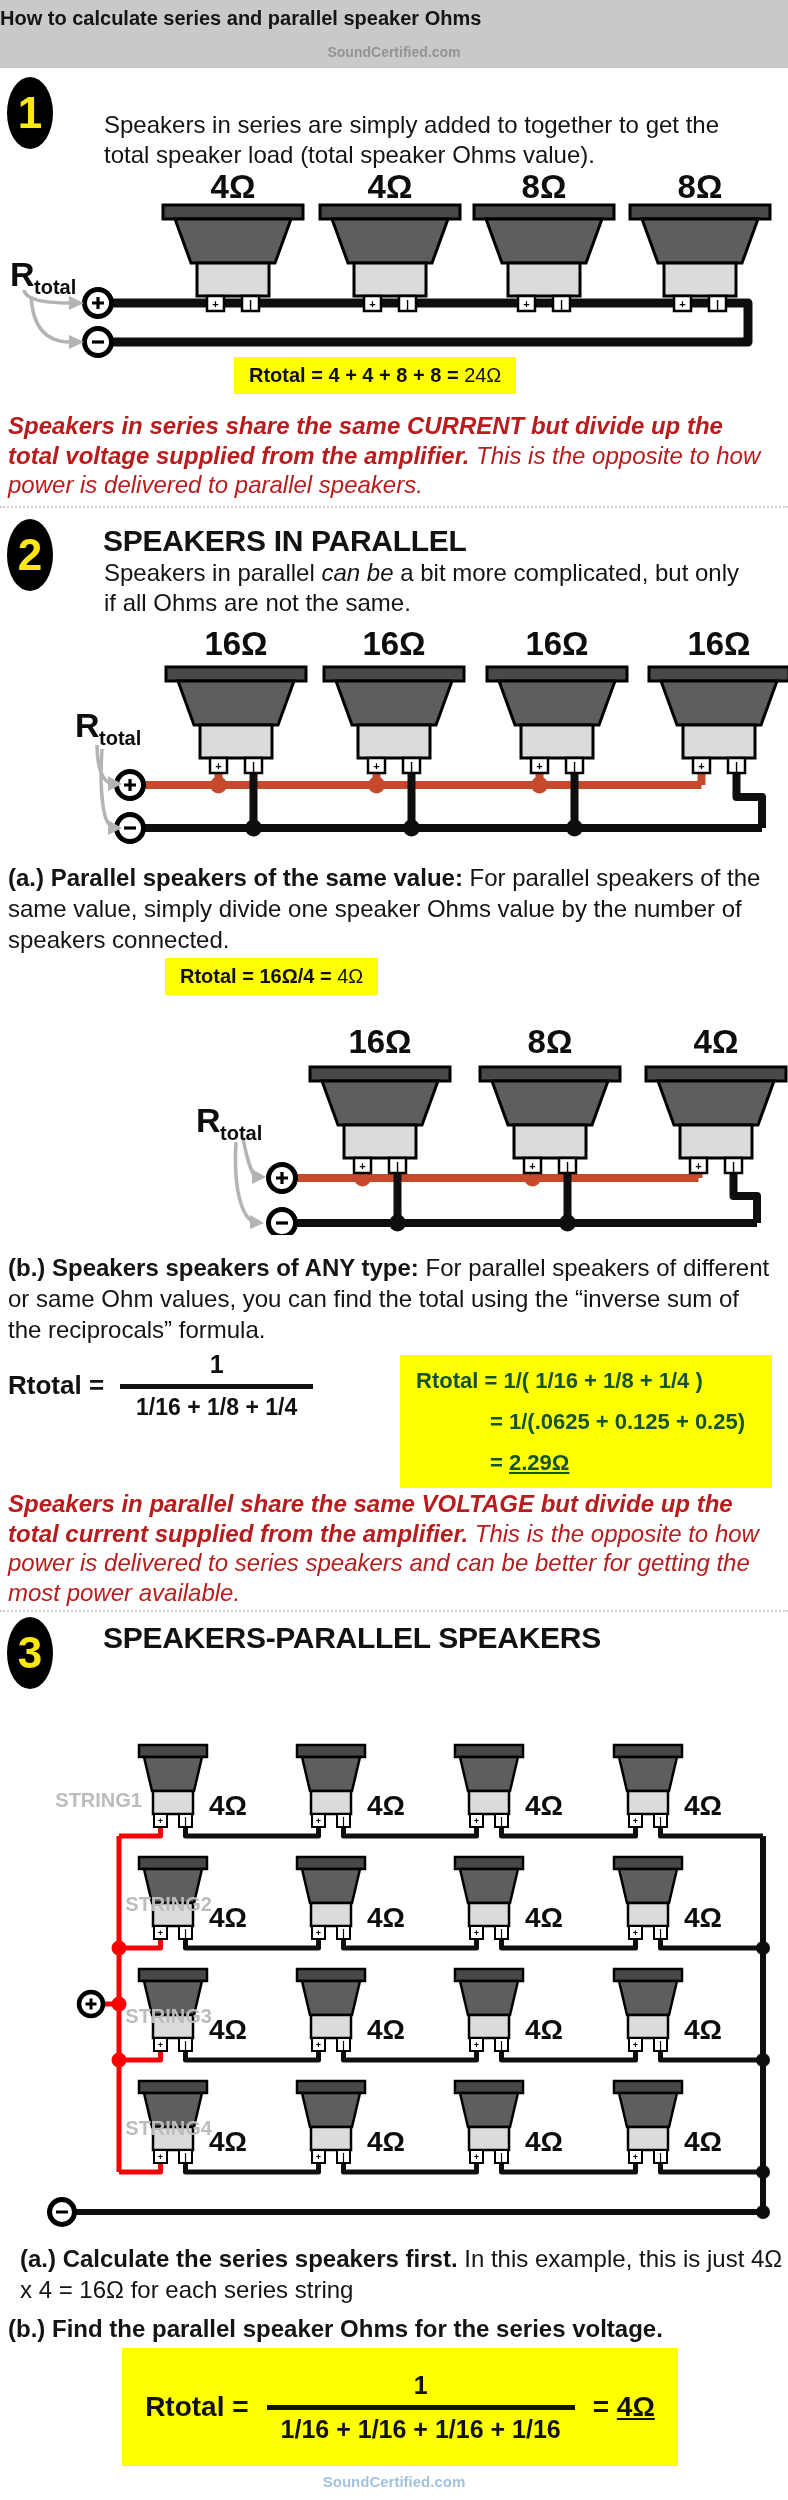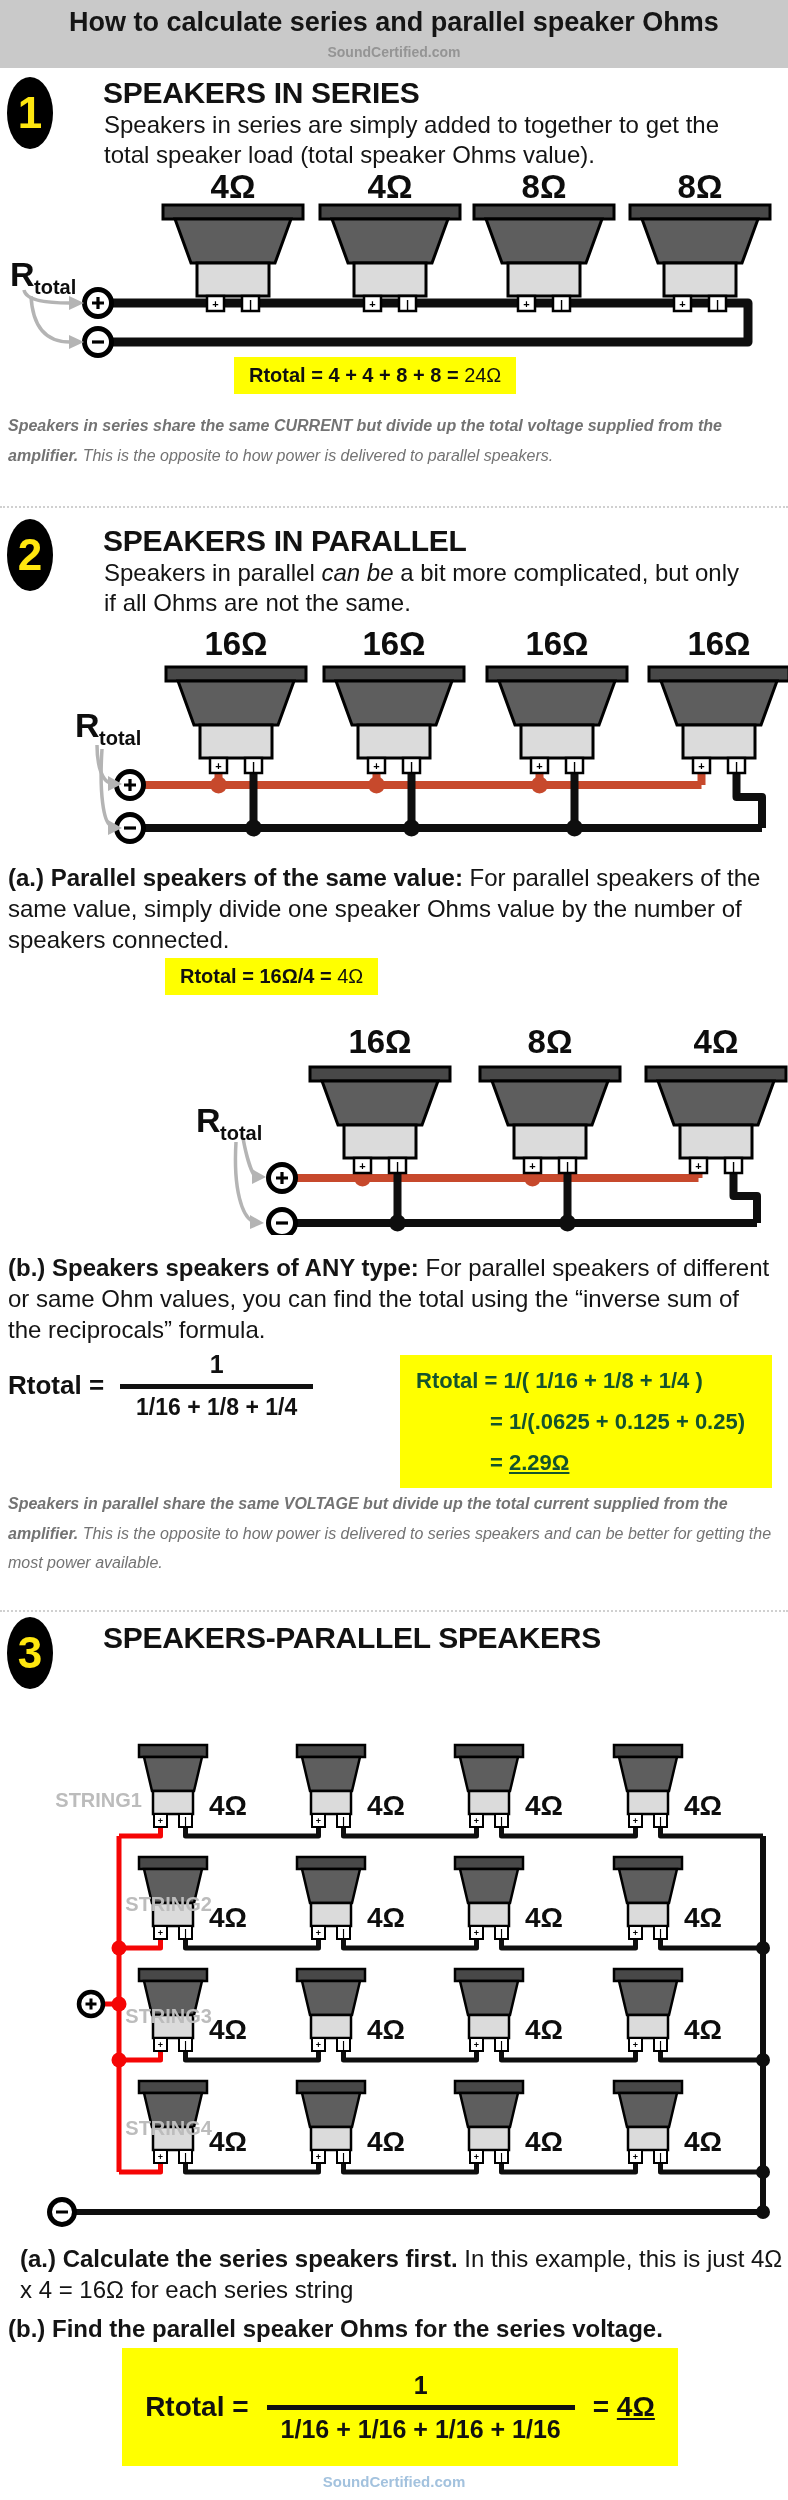--- a/index.html
+++ b/index.html
@@ -1,29 +1,29 @@
 <!DOCTYPE html>
 <html><head>
 <meta charset="utf-8">
 <style>
   html,body{margin:0;padding:0;background:#fff;}
   #page{position:relative;width:788px;height:2500px;background:#ffffff;overflow:hidden;
         font-family:"Liberation Sans",sans-serif;color:#111;}
   .abs{position:absolute;}
   
   .hdr{left:0;top:0;width:788px;height:68px;background:#c9c9c9;}
-  .hdr-title{left:0;top:7px;width:788px;text-align:center;font-size:27px;font-weight:800;color:#151515;}
+  .hdr-title{left:0;top:7px;width:788px;font-size:20px;font-weight:800;color:#151515;}
   .hdr-sub{left:0;top:44px;width:788px;text-align:center;font-size:14px;font-weight:600;color:#949494;}
   
   .badge{width:46px;height:72px;background:#000;border-radius:50%;display:flex;align-items:center;justify-content:center;
          font-size:44px;font-weight:800;color:#ffe70f;}
   
   .sec-h{font-size:30px;font-weight:800;letter-spacing:-0.3px;color:#121212;}
   .body-t{font-size:24px;line-height:29.5px;color:#141414;}
-  .note{font-size:16px;line-height:29.5px;font-style:italic;color:#737373;}
+  .note{font-size:24px;line-height:29.5px;font-style:italic;color:#b91c1c;}
   .note b{font-weight:800;}
   .para{font-size:24px;line-height:31px;color:#141414;}
   .para b{font-weight:800;}
   .divider{width:788px;border-top:2px dotted #d0d0d0;height:0;}
   
   .ybox{background:#ffff00;padding:7px 15px;font-size:20px;font-weight:700;white-space:nowrap;color:#101010;}
   .ybox .res{font-weight:400;}
   .ybox3{background:#ffff00;padding:9px 16px;font-size:22px;font-weight:700;line-height:33px;color:#14532d;}
   .ybox3 .ind{padding-left:74px;margin-top:8px;}
   .ybox3 .res{font-weight:800;text-decoration:underline;}
@@ -78,21 +78,20 @@
         <rect x="40" y="69" width="13" height="13" fill="#fff" stroke="#000" stroke-width="2"></rect>
         <text x="21.5" y="79" text-anchor="middle" style="font-size:9px;font-weight:800">+</text>
         <text x="46.5" y="79" text-anchor="middle" style="font-size:9px;font-weight:800">|</text>
       </g>
     </defs>
   </svg>
 
   <div class="abs badge" style="left:7px;top:77px">
     <span>1</span>
   </div>
-  <div class="abs sec-h" style="left:103px;top:76px">SPEAKERS IN SERIES</div>
   <div class="abs body-t" style="left:104px;top:110px;width:650px">Speakers in series are simply added to together to get the total speaker load (total speaker Ohms value).</div>
 
   <svg class="abs" style="left:0;top:170px" width="788" height="195" viewBox="0 0 788 195">
     <path d="M112 133 H748 V172 H112" fill="none" stroke="#0e0e0e" stroke-width="9" stroke-linejoin="round"></path>
 
     <circle cx="98" cy="133" r="13.5" fill="#fff" stroke="#000" stroke-width="5"></circle>
     <path d="M92 133 H104 M98 127 V139" stroke="#000" stroke-width="3.2"></path>
     <circle cx="98" cy="172" r="13.5" fill="#fff" stroke="#000" stroke-width="5"></circle>
     <path d="M92 172 H104" stroke="#000" stroke-width="3.2"></path>
 

